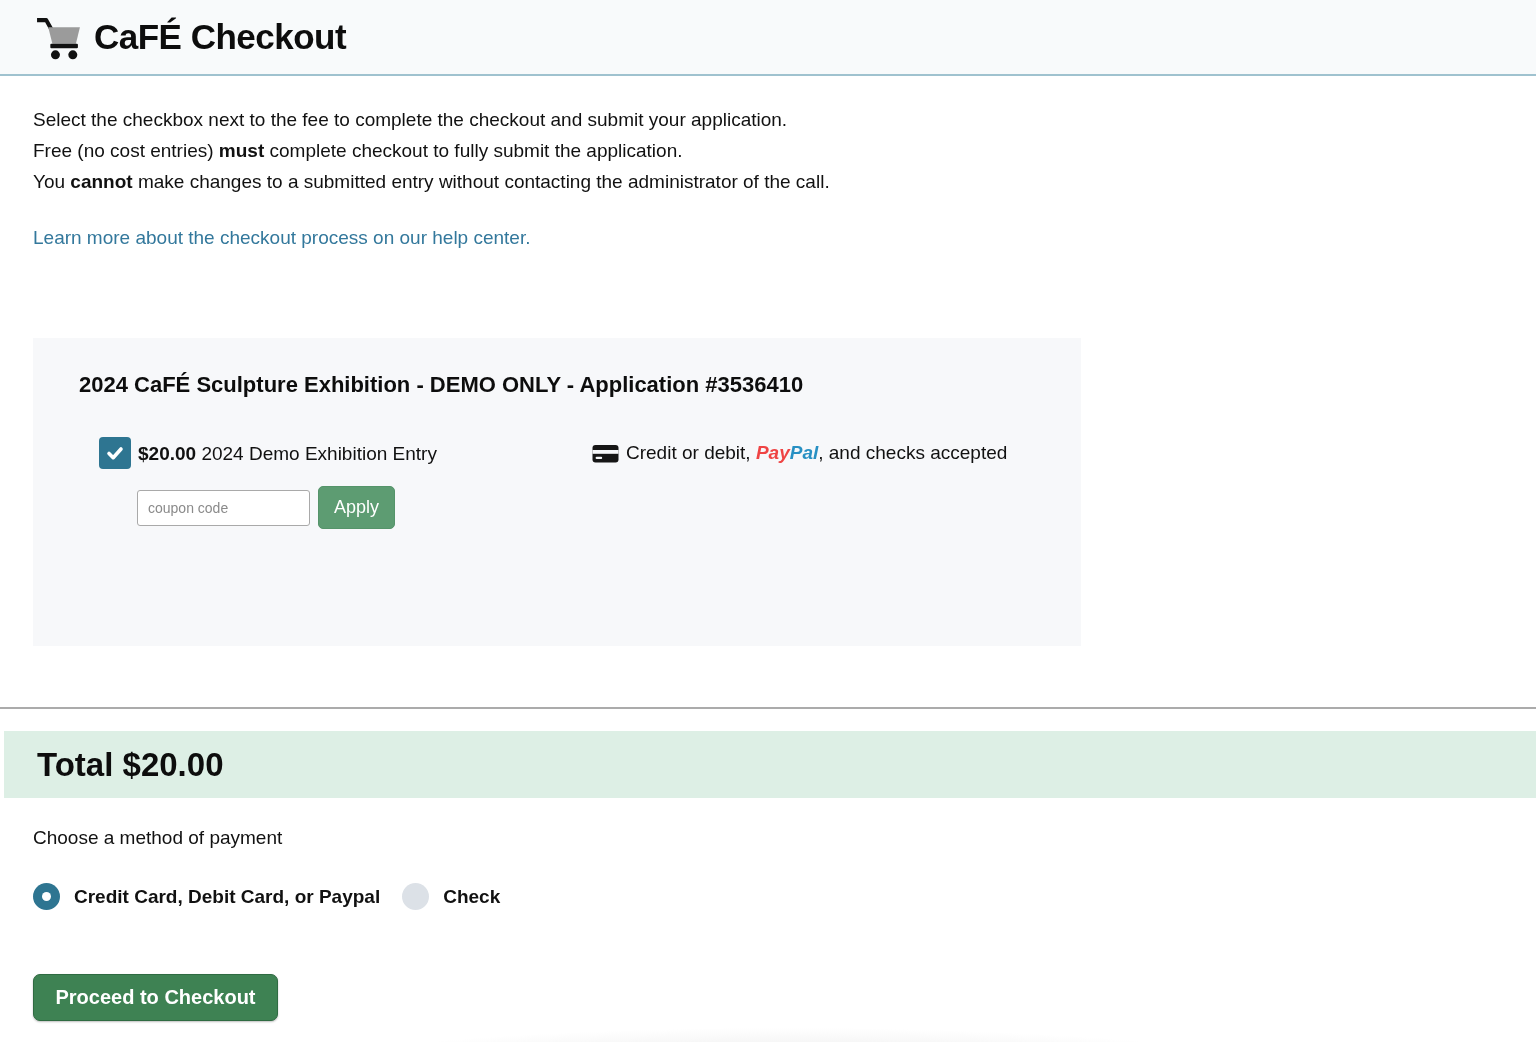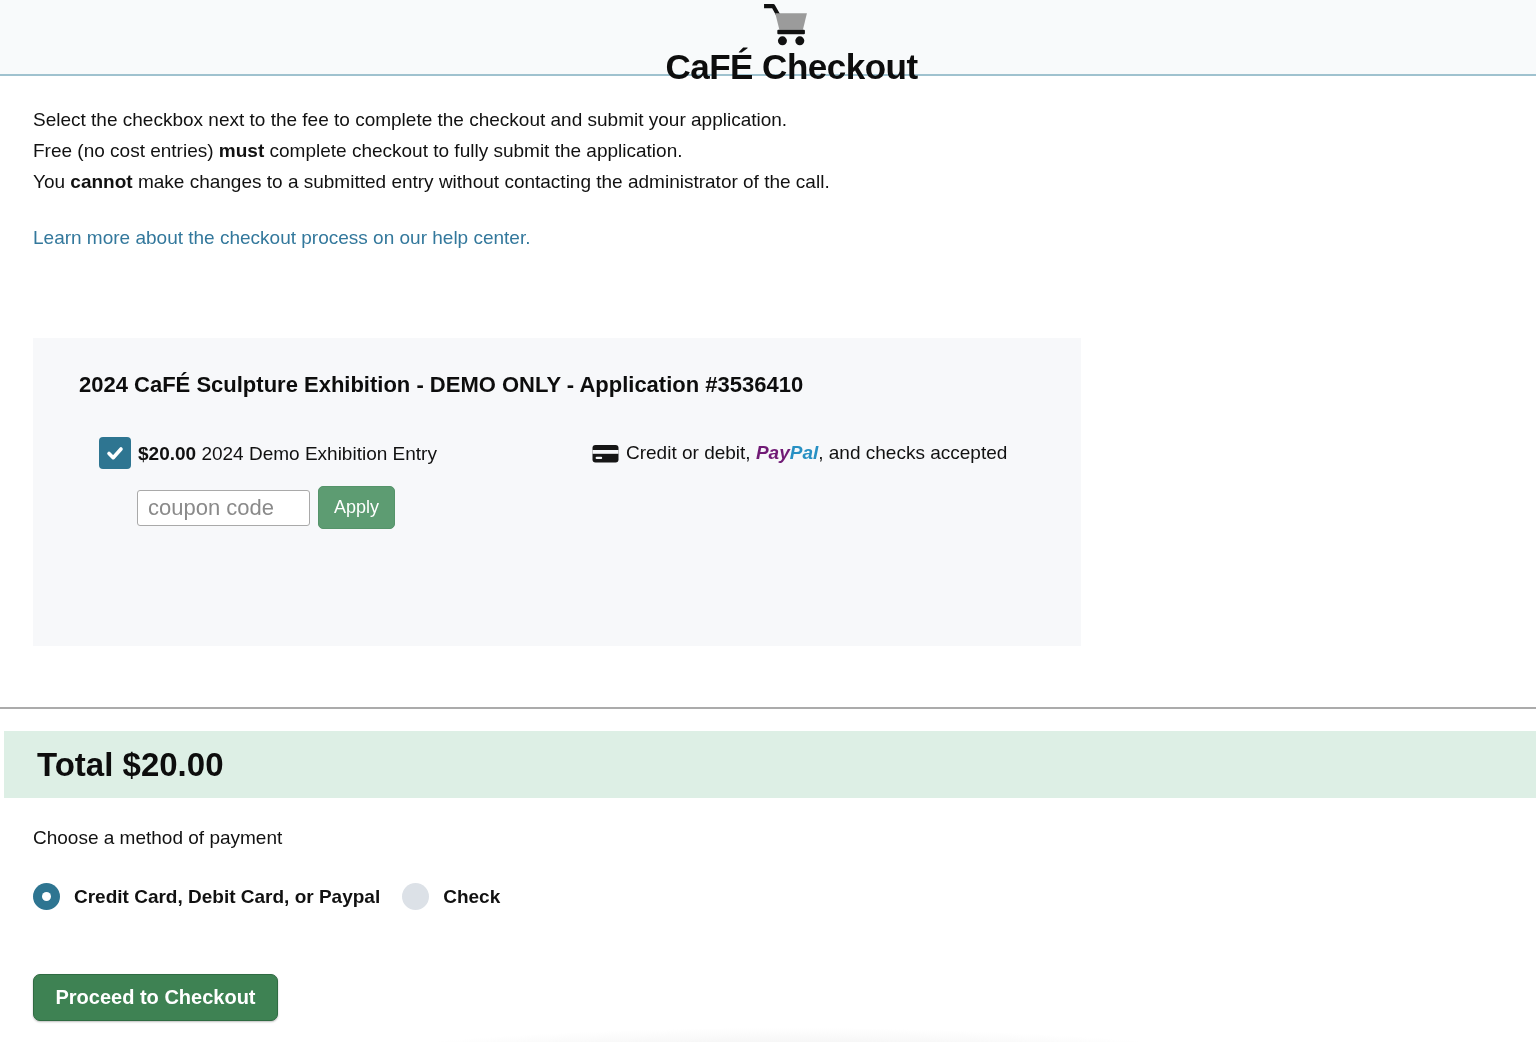--- a/index.html
+++ b/index.html
@@ -7,21 +7,21 @@
   body {
     width: 1536px; height: 1042px;
     position: relative; overflow: hidden;
     background: #ffffff; color: #111;
     font-family: "Liberation Sans", sans-serif;
   }
   
   .header {
     height: 76px; background: #f8fafb;
     border-bottom: 2px solid #9fc2cf;
-    display: flex; align-items: center; padding-left: 35px; flex-direction: column;
+    display: flex; align-items: center; padding-left: 35px;
   }
   .cart-icon { width: 47px; height: 47px; flex: 0 0 auto; }
   .page-title { font-size: 35px; font-weight: bold; margin: 0 0 0 12px; color: #0d0d0d; letter-spacing: -0.5px; }
   
   .instructions { margin: 28px 0 0 33px; font-size: 19px; line-height: 31px; color: #111; }
   .help-link {
     display: inline-block; margin: 30px 0 0 33px;
     font-size: 19px; color: #33789c; text-decoration: none; cursor: pointer;
   }
   
@@ -37,26 +37,26 @@
     flex: 0 0 auto;
   }
   .fee-label { margin-left: 7px; font-size: 19px; padding-top: 6px; }
   .fee-label b { font-weight: bold; text-align: right; }
   .payment-note {
     position: absolute; left: 493px; top: 5px;
     font-size: 19px; display: flex; align-items: center; white-space: nowrap;
   }
   .cc-icon { margin-right: 7px; flex: 0 0 auto; }
   .pp { font-style: italic; font-weight: bold; }
-  .pp-dark { color: #701a75; text-align: center; }
+  .pp-dark { color: #ef4444; text-align: center; }
   .pp-light { color: #2790c3; }
   .coupon-row { margin: 17px 0 0 104px; display: flex; align-items: center; }
   .coupon-input {
     width: 173px; height: 33px; border: 1px solid #a9a9a9; border-radius: 3px;
-    padding: 17px 10px; font-size: 22px; font-family: "Liberation Sans", sans-serif;
+    padding: 17px 10px; font-size: 14px; font-family: "Liberation Sans", sans-serif;
     color: #333; background: #fff;
   }
   .coupon-input::placeholder { color: #8a8a8a; opacity: 1; }
   .apply-btn {
     margin-left: 8px; height: 43px; padding: 0 15px;
     background: #5d9c72; border: 1px solid #55946a; border-radius: 5px;
     color: #fff; font-size: 18px; font-family: "Liberation Sans", sans-serif; cursor: pointer;
   }
   
   .divider { position: absolute; top: 707px; left: 0; width: 1536px; border: 0; border-top: 2px solid #ababab; margin: 0; }

